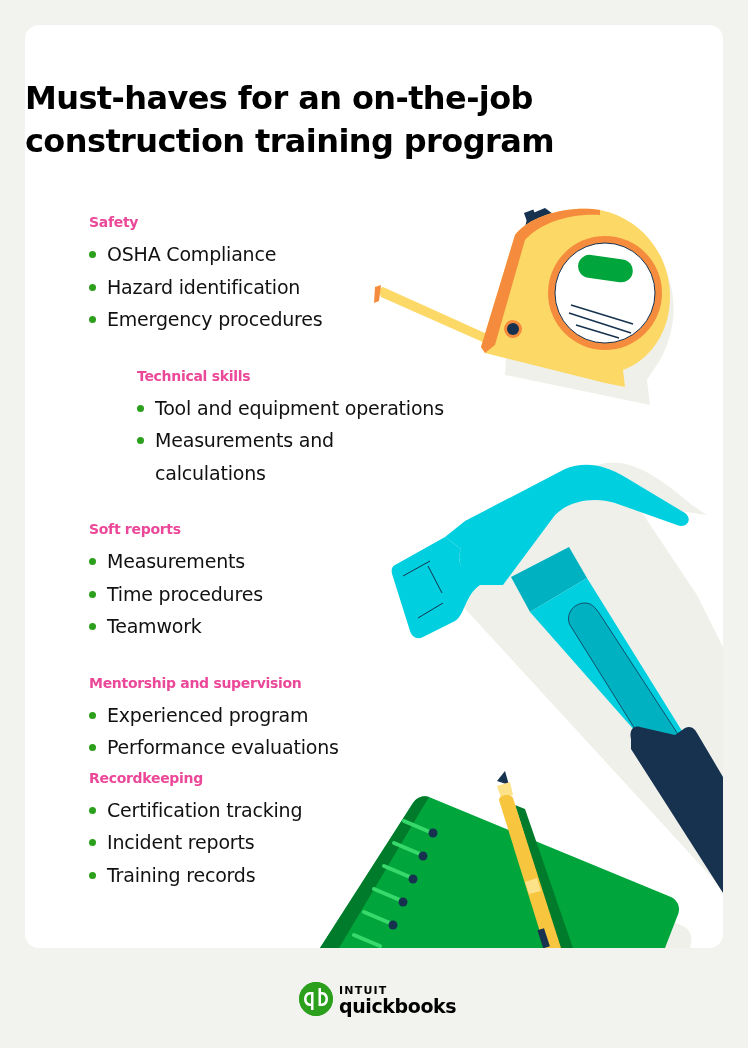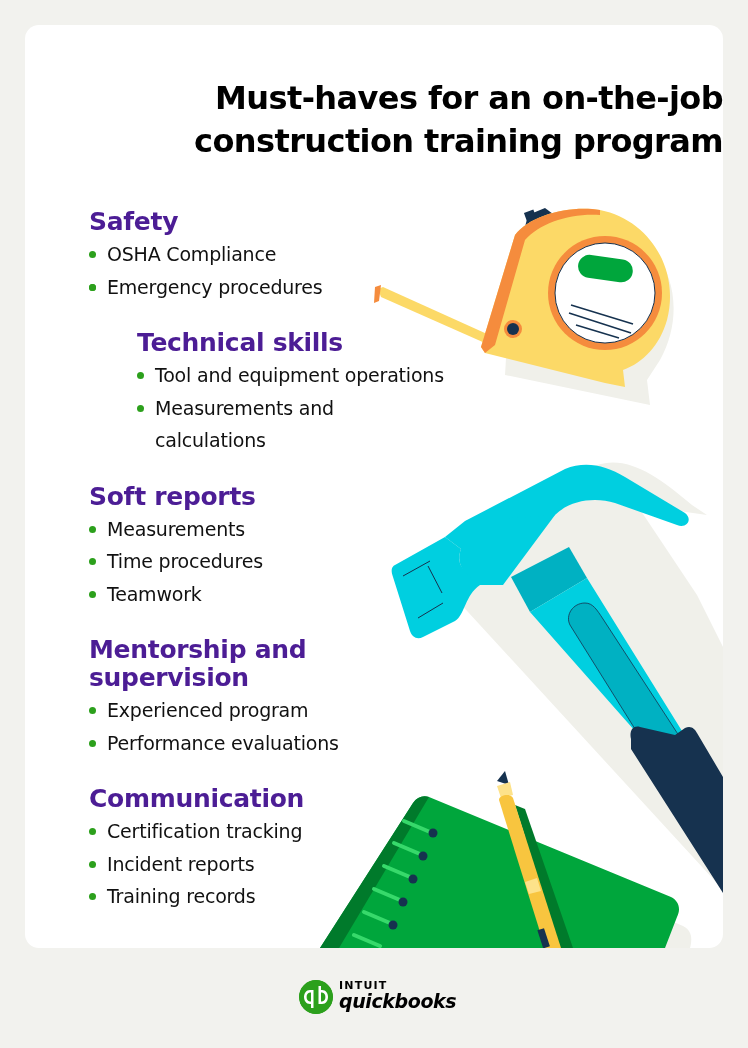--- a/index.html
+++ b/index.html
@@ -15,21 +15,21 @@
     left: 25px; top: 25px;
     width: 698px; height: 923px;
     background: #ffffff;
     border-radius: 14px;
     overflow: hidden;
   }
   .title {
     position: absolute;
     left: 0; top: 52px;
     width: 698px;
-    text-align: right;
+    text-align: left;
     font-family: "DejaVu Sans", sans-serif;
     font-weight: bold;
     font-size: 32px;
     line-height: 43px;
     color: #000000;
     letter-spacing: -0.6px;
     margin: 0;
   }
   .illus {
     position: absolute;
@@ -38,23 +38,23 @@
   }
   .sections {
     position: absolute;
     left: 64px; top: 183px;
     width: 360px;
   }
   .section { margin: 0; }
   .section-heading {
     font-family: "DejaVu Sans", sans-serif;
     font-weight: bold;
-    font-size: 25px;
+    font-size: 14px;
     line-height: 28px;
-    color: #4c1d95;
+    color: #ec4899;
     margin: 0 0 2px 0;
     letter-spacing: -0.3px;
   }
   .items { list-style: none; padding: 0; margin: 0; }
   .item {
     position: relative;
     padding-left: 18px;
     font-family: "DejaVu Sans", sans-serif;
     font-size: 19px;
     line-height: 32.5px;
@@ -66,21 +66,21 @@
     left: 0; top: 13px;
     width: 7px; height: 7px;
     border-radius: 50%;
     background: #2ca01c;
   }
   .logo {
     position: absolute;
     left: 299px; top: 980px;
     height: 36px;
     display: flex;
-    align-items: flex-start;
+    align-items: flex-end;
   }
   .logo-mark {
     width: 34px; height: 34px;
     border-radius: 50%;
     background: #2ca01c;
     position: relative;
   }
   .logo-text {
     margin-left: 6px;
     display: flex; flex-direction: column;
@@ -93,21 +93,20 @@
     letter-spacing: 1.2px;
     color: #000;
   }
   .logo-qb {
     font-family: "DejaVu Sans", sans-serif;
     font-weight: bold;
     font-size: 19px;
     letter-spacing: -0.4px;
     color: #000;
     margin-top: 1px;
-    font-style: italic;
   }
 </style>
 </head>
 <body>
 
 <div class="card">
 
   <svg class="illus" viewBox="0 0 698 923">
 
     <g>
@@ -189,48 +188,48 @@
   <h1 class="title">
     <span>Must-haves for an on-the-job</span><br>
     <span>construction training program</span>
   </h1>
 
   <div class="sections">
     <div class="section" style="margin-bottom:26px;">
       <h2 class="section-heading">Safety</h2>
       <ul class="items">
         <li class="item"><span class="bullet"></span><span>OSHA Compliance</span></li>
-        <li class="item"><span class="bullet"></span></li>
+        <li class="item"><span class="bullet"></span><span>Hazard identification</span></li>
         <li class="item"><span class="bullet"></span><span>Emergency procedures</span></li>
       </ul>
     </div>
     <div class="section" style="margin-bottom:26px;margin-left:48px;">
       <h2 class="section-heading">Technical skills</h2>
       <ul class="items">
         <li class="item"><span class="bullet"></span><span>Tool and equipment operations</span></li>
         <li class="item"><span class="bullet"></span><span>Measurements and calculations</span></li>
       </ul>
     </div>
     <div class="section" style="margin-bottom:26px;">
       <h2 class="section-heading">Soft reports</h2>
       <ul class="items">
         <li class="item"><span class="bullet"></span><span>Measurements</span></li>
         <li class="item"><span class="bullet"></span><span>Time procedures</span></li>
         <li class="item"><span class="bullet"></span><span>Teamwork</span></li>
       </ul>
     </div>
-    <div class="section" style="margin-bottom:26px;">
+    <div class="section" style="">
       <h2 class="section-heading">Mentorship and supervision</h2>
       <ul class="items">
         <li class="item"><span class="bullet"></span><span>Experienced program</span></li>
         <li class="item"><span class="bullet"></span><span>Performance evaluations</span></li>
       </ul>
     </div>
     <div class="section">
-      <h2 class="section-heading">Communication</h2>
+      <h2 class="section-heading">Recordkeeping</h2>
       <ul class="items">
         <li class="item"><span class="bullet"></span><span>Certification tracking</span></li>
         <li class="item"><span class="bullet"></span><span>Incident reports</span></li>
         <li class="item"><span class="bullet"></span><span>Training records</span></li>
       </ul>
     </div>
   </div>
 </div>
 
 <div class="logo">

